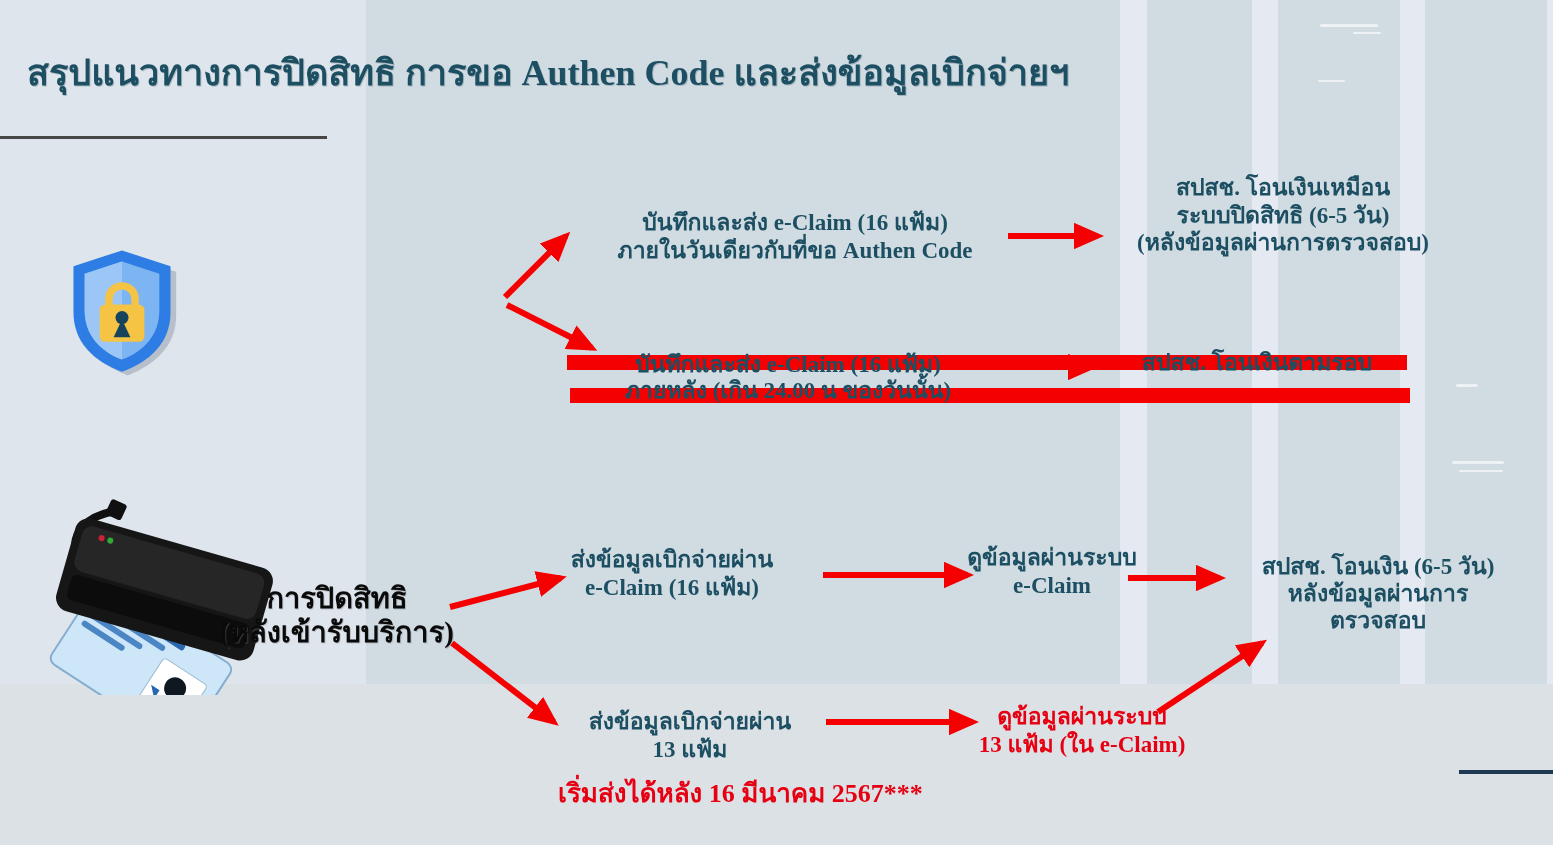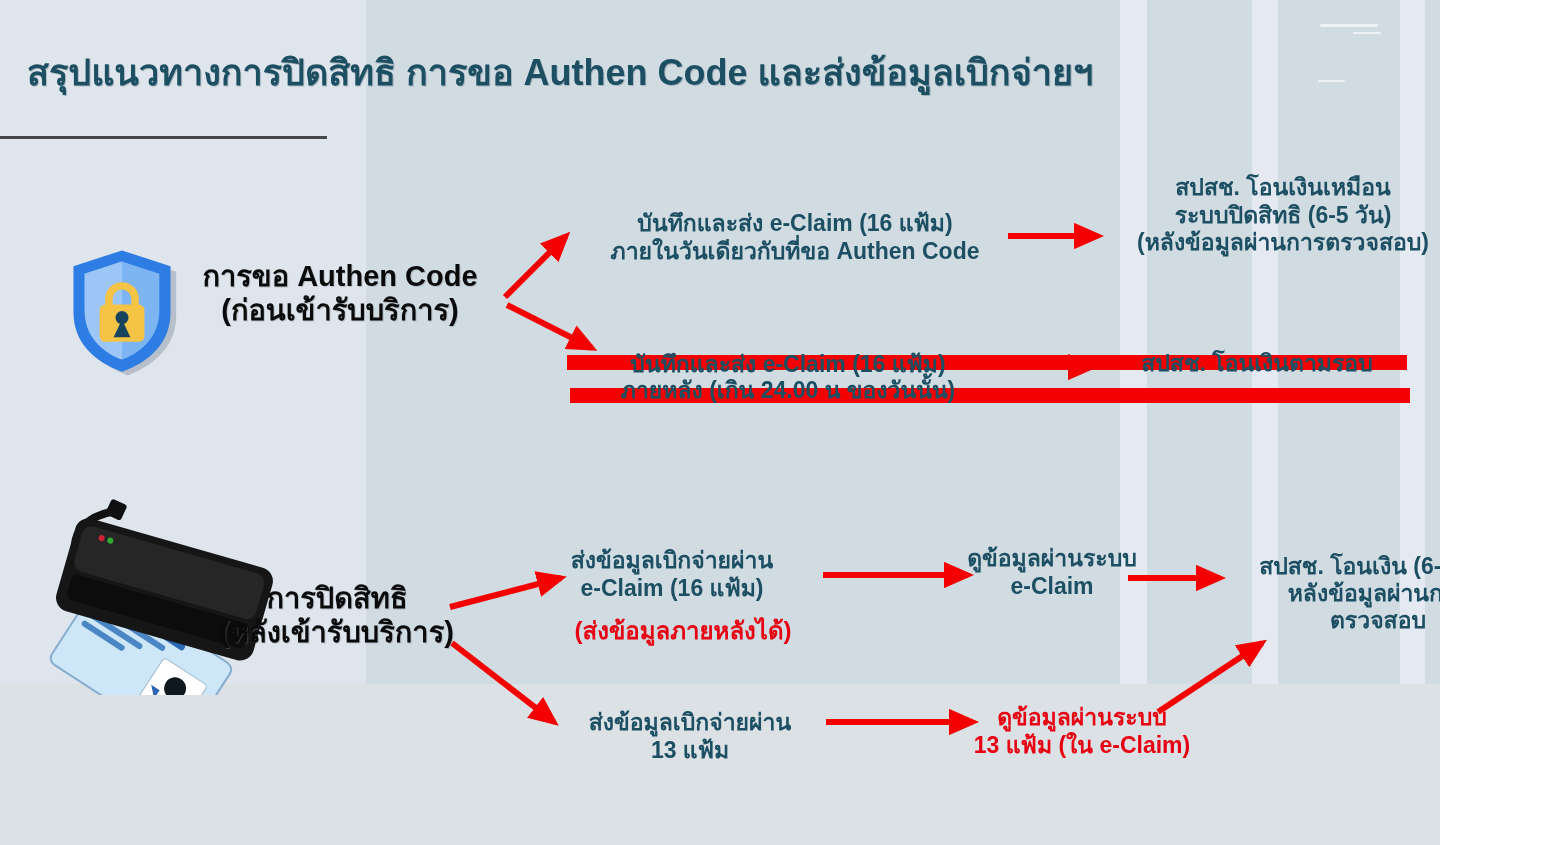--- a/index.html
+++ b/index.html
@@ -1,18 +1,18 @@
 <!DOCTYPE html>
 <html><head>
 <meta charset="utf-8">
 <style>
   html,body{margin:0;padding:0;}
   .canvas{
-    position:relative;width:1440px;height:845px;overflow:hidden;
-    font-family:Liberation Sans, sans-serif;background:#86efac;
+    position:relative;width:1553px;height:845px;overflow:hidden;
+    font-family:Liberation Serif, serif;background:#86efac;
   }
   .bg{position:absolute;}
   .stripe{position:absolute;top:0;height:684px;background:#e4e9f2;}
   .deco-line{position:absolute;background:rgba(255,255,255,.65);border-radius:2px;}
   .node{
     position:absolute;font-weight:bold;color:#1d4f63;text-align:center;
     white-space:pre-line;line-height:1.22;font-size:23px;
   }
   .heading{color:#0a0a0a;font-size:29px;line-height:1.17;text-shadow:1px 1px 0 rgba(120,130,140,.35);}
   .red{color:#e60012;}
@@ -95,41 +95,39 @@
     <rect x="567" y="355" width="840" height="15" fill="#f40000"></rect>
     <rect x="570" y="388" width="840" height="15" fill="#f40000"></rect>
     <line x1="450" y1="607" x2="561" y2="578" stroke="#f40000" stroke-width="6" marker-end="url(#ah)"></line>
     <line x1="452" y1="643" x2="554" y2="722" stroke="#f40000" stroke-width="6" marker-end="url(#ah)"></line>
     <line x1="823" y1="575" x2="968" y2="575" stroke="#f40000" stroke-width="6" marker-end="url(#ah)"></line>
     <line x1="1128" y1="578" x2="1220" y2="578" stroke="#f40000" stroke-width="6" marker-end="url(#ah)"></line>
     <line x1="826" y1="722" x2="973" y2="722" stroke="#f40000" stroke-width="6" marker-end="url(#ah)"></line>
     <line x1="1158" y1="712" x2="1262" y2="643" stroke="#f40000" stroke-width="6" marker-end="url(#ah)"></line>
   </svg>
 
-  <div class="node heading" style="left:175px;top:260px;width:330px;">การขอ Authen Code
-(ก่อนเข้ารับบริการ)</div>
   <div class="node" style="left:565px;top:209px;width:460px;">บันทึกและส่ง e-Claim (16 แฟ้ม)
 ภายในวันเดียวกับที่ขอ Authen Code</div>
   <div class="node" style="left:1083px;top:174px;width:400px;line-height:1.2;">สปสช. โอนเงินเหมือน
 ระบบปิดสิทธิ (6-5 วัน)
 (หลังข้อมูลผ่านการตรวจสอบ)</div>
   <div class="node" style="left:568px;top:352px;width:440px;line-height:1.12;z-index:-0;">บันทึกและส่ง e-Claim (16 แฟ้ม)
 ภายหลัง (เกิน 24.00 น ของวันนั้น)</div>
   <div class="node" style="left:1097px;top:349px;width:320px;">สปสช. โอนเงินตามรอบ</div>
 
   <div class="node heading" style="left:187px;top:582px;width:300px;">การปิดสิทธิ
 (หลังเข้ารับบริการ)</div>
   <div class="node" style="left:542px;top:546px;width:260px;">ส่งข้อมูลเบิกจ่ายผ่าน
 e-Claim (16 แฟ้ม)</div>
-  <div class="node red" style="left:543px;top:616px;width:280px;font-size:24px;">(ส่งข้อมูลภายหลังได้)</div>
   <div class="node" style="left:942px;top:544px;width:220px;">ดูข้อมูลผ่านระบบ
 e-Claim</div>
   <div class="node" style="left:1238px;top:553px;width:280px;line-height:1.18;">สปสช. โอนเงิน (6-5 วัน)
 หลังข้อมูลผ่านการ
 ตรวจสอบ</div>
   <div class="node" style="left:560px;top:708px;width:260px;">ส่งข้อมูลเบิกจ่ายผ่าน
 13 แฟ้ม</div>
   <div class="node red" style="left:952px;top:703px;width:260px;">ดูข้อมูลผ่านระบบ
 13 แฟ้ม (ใน e-Claim)</div>
+  <div class="node red" style="left:558px;top:778px;width:420px;font-size:26px;text-align:left;">เริ่มส่งได้หลัง 16 มีนาคม 2567***</div>
 
   <div class="navy-line"></div>
 
 </div>
 
 </body></html>

